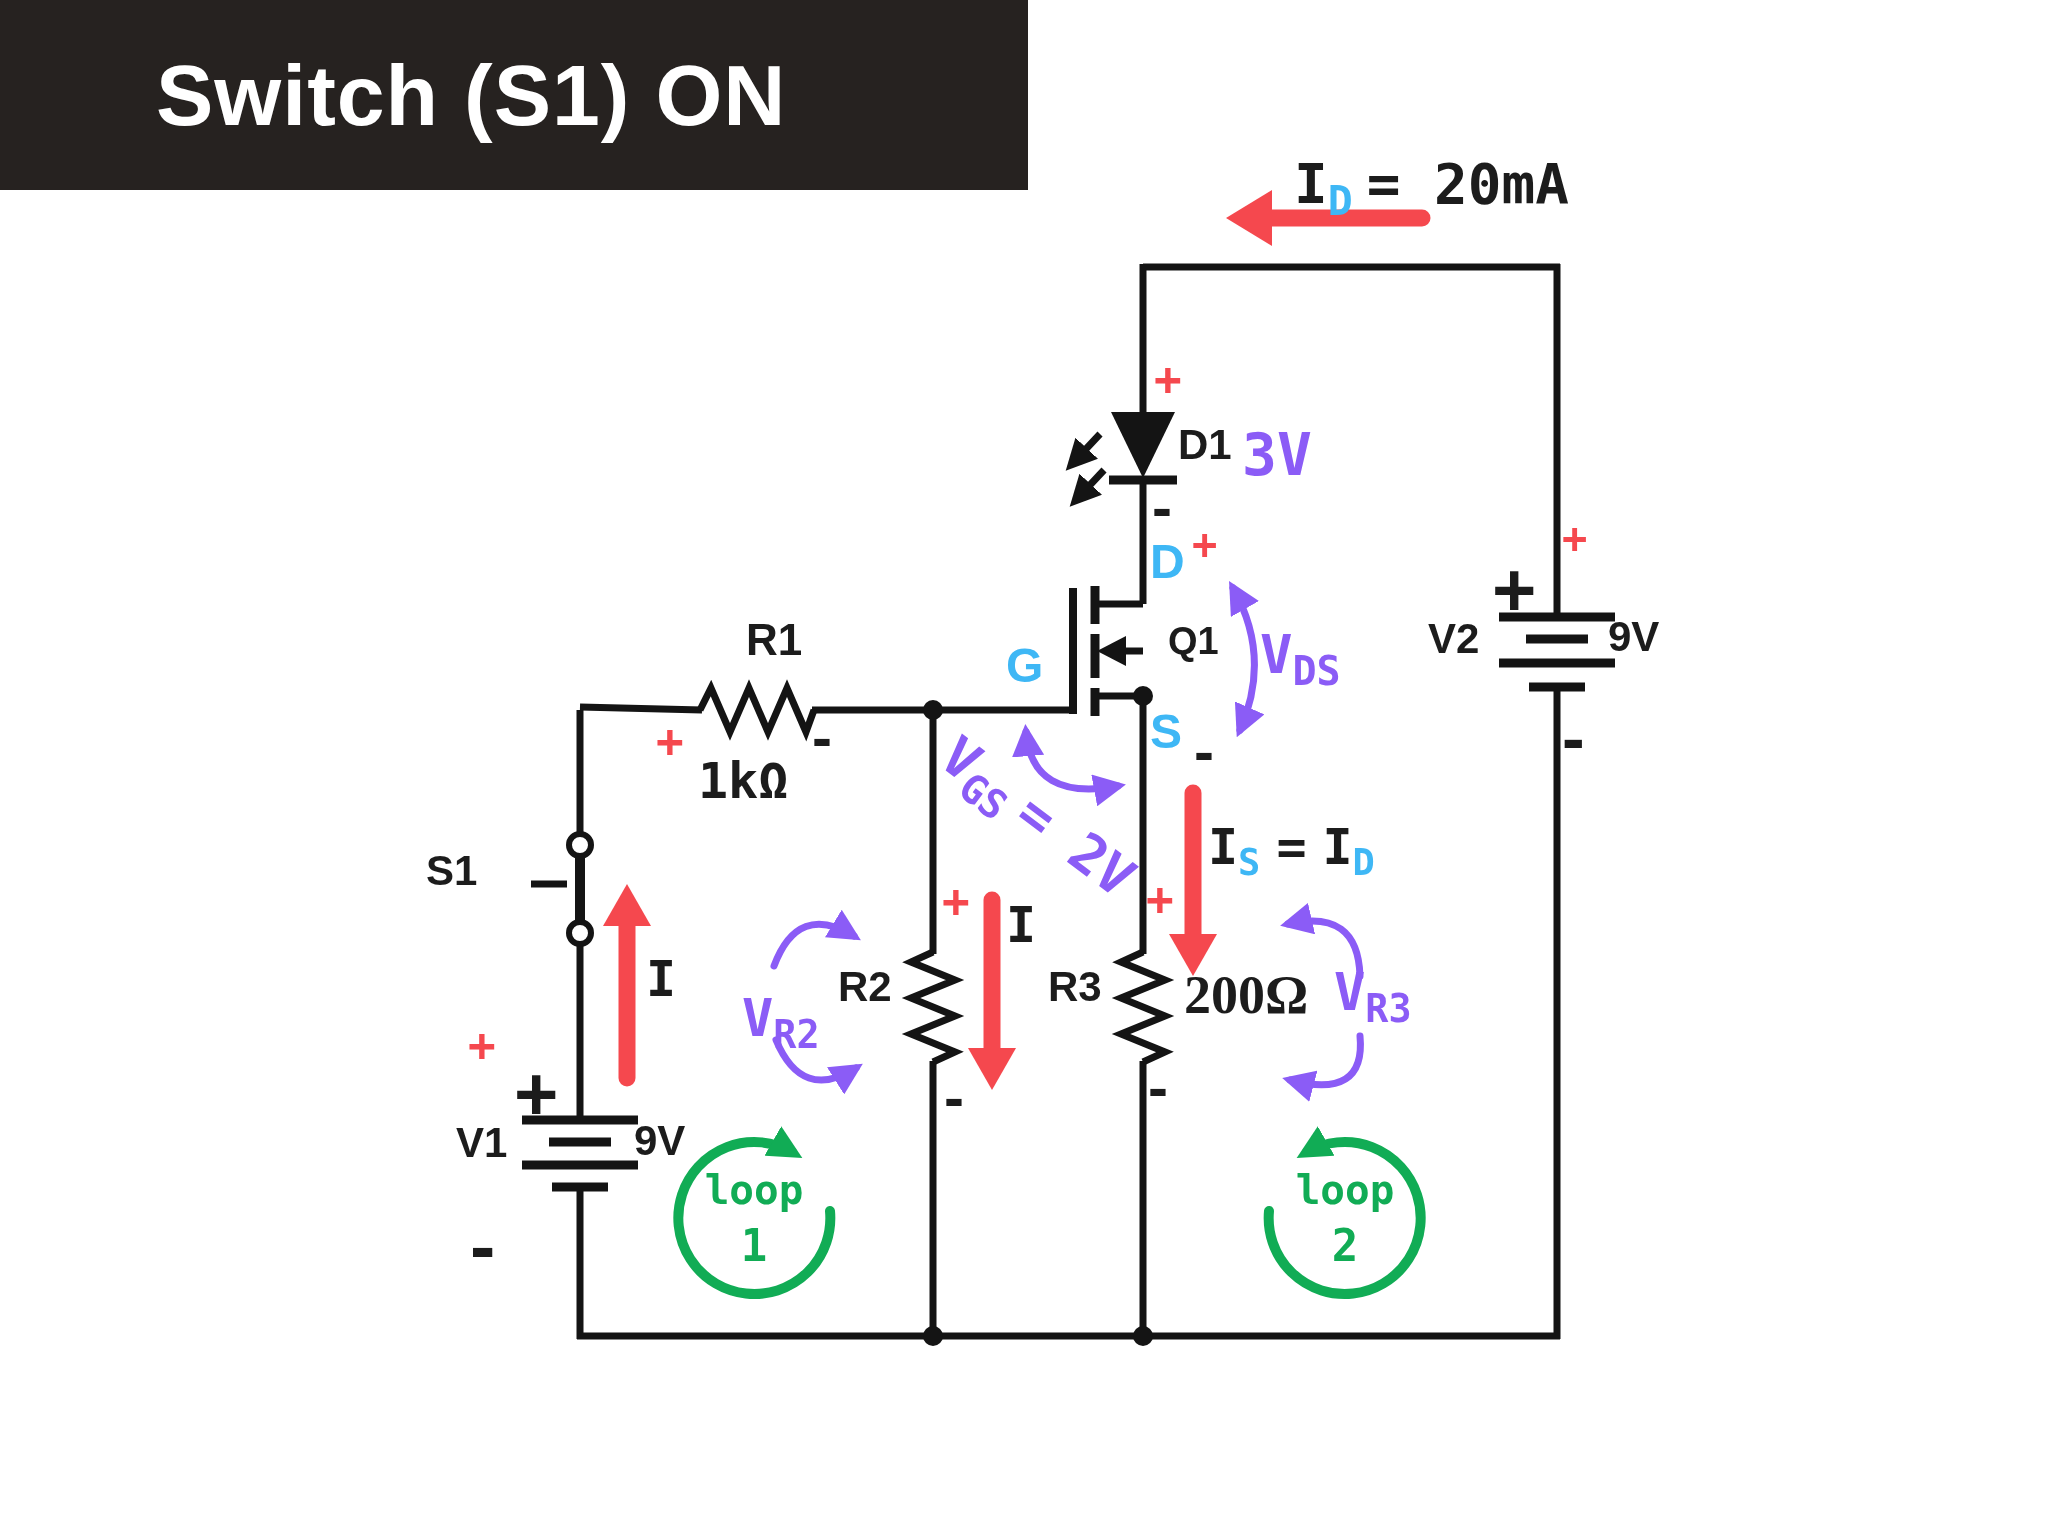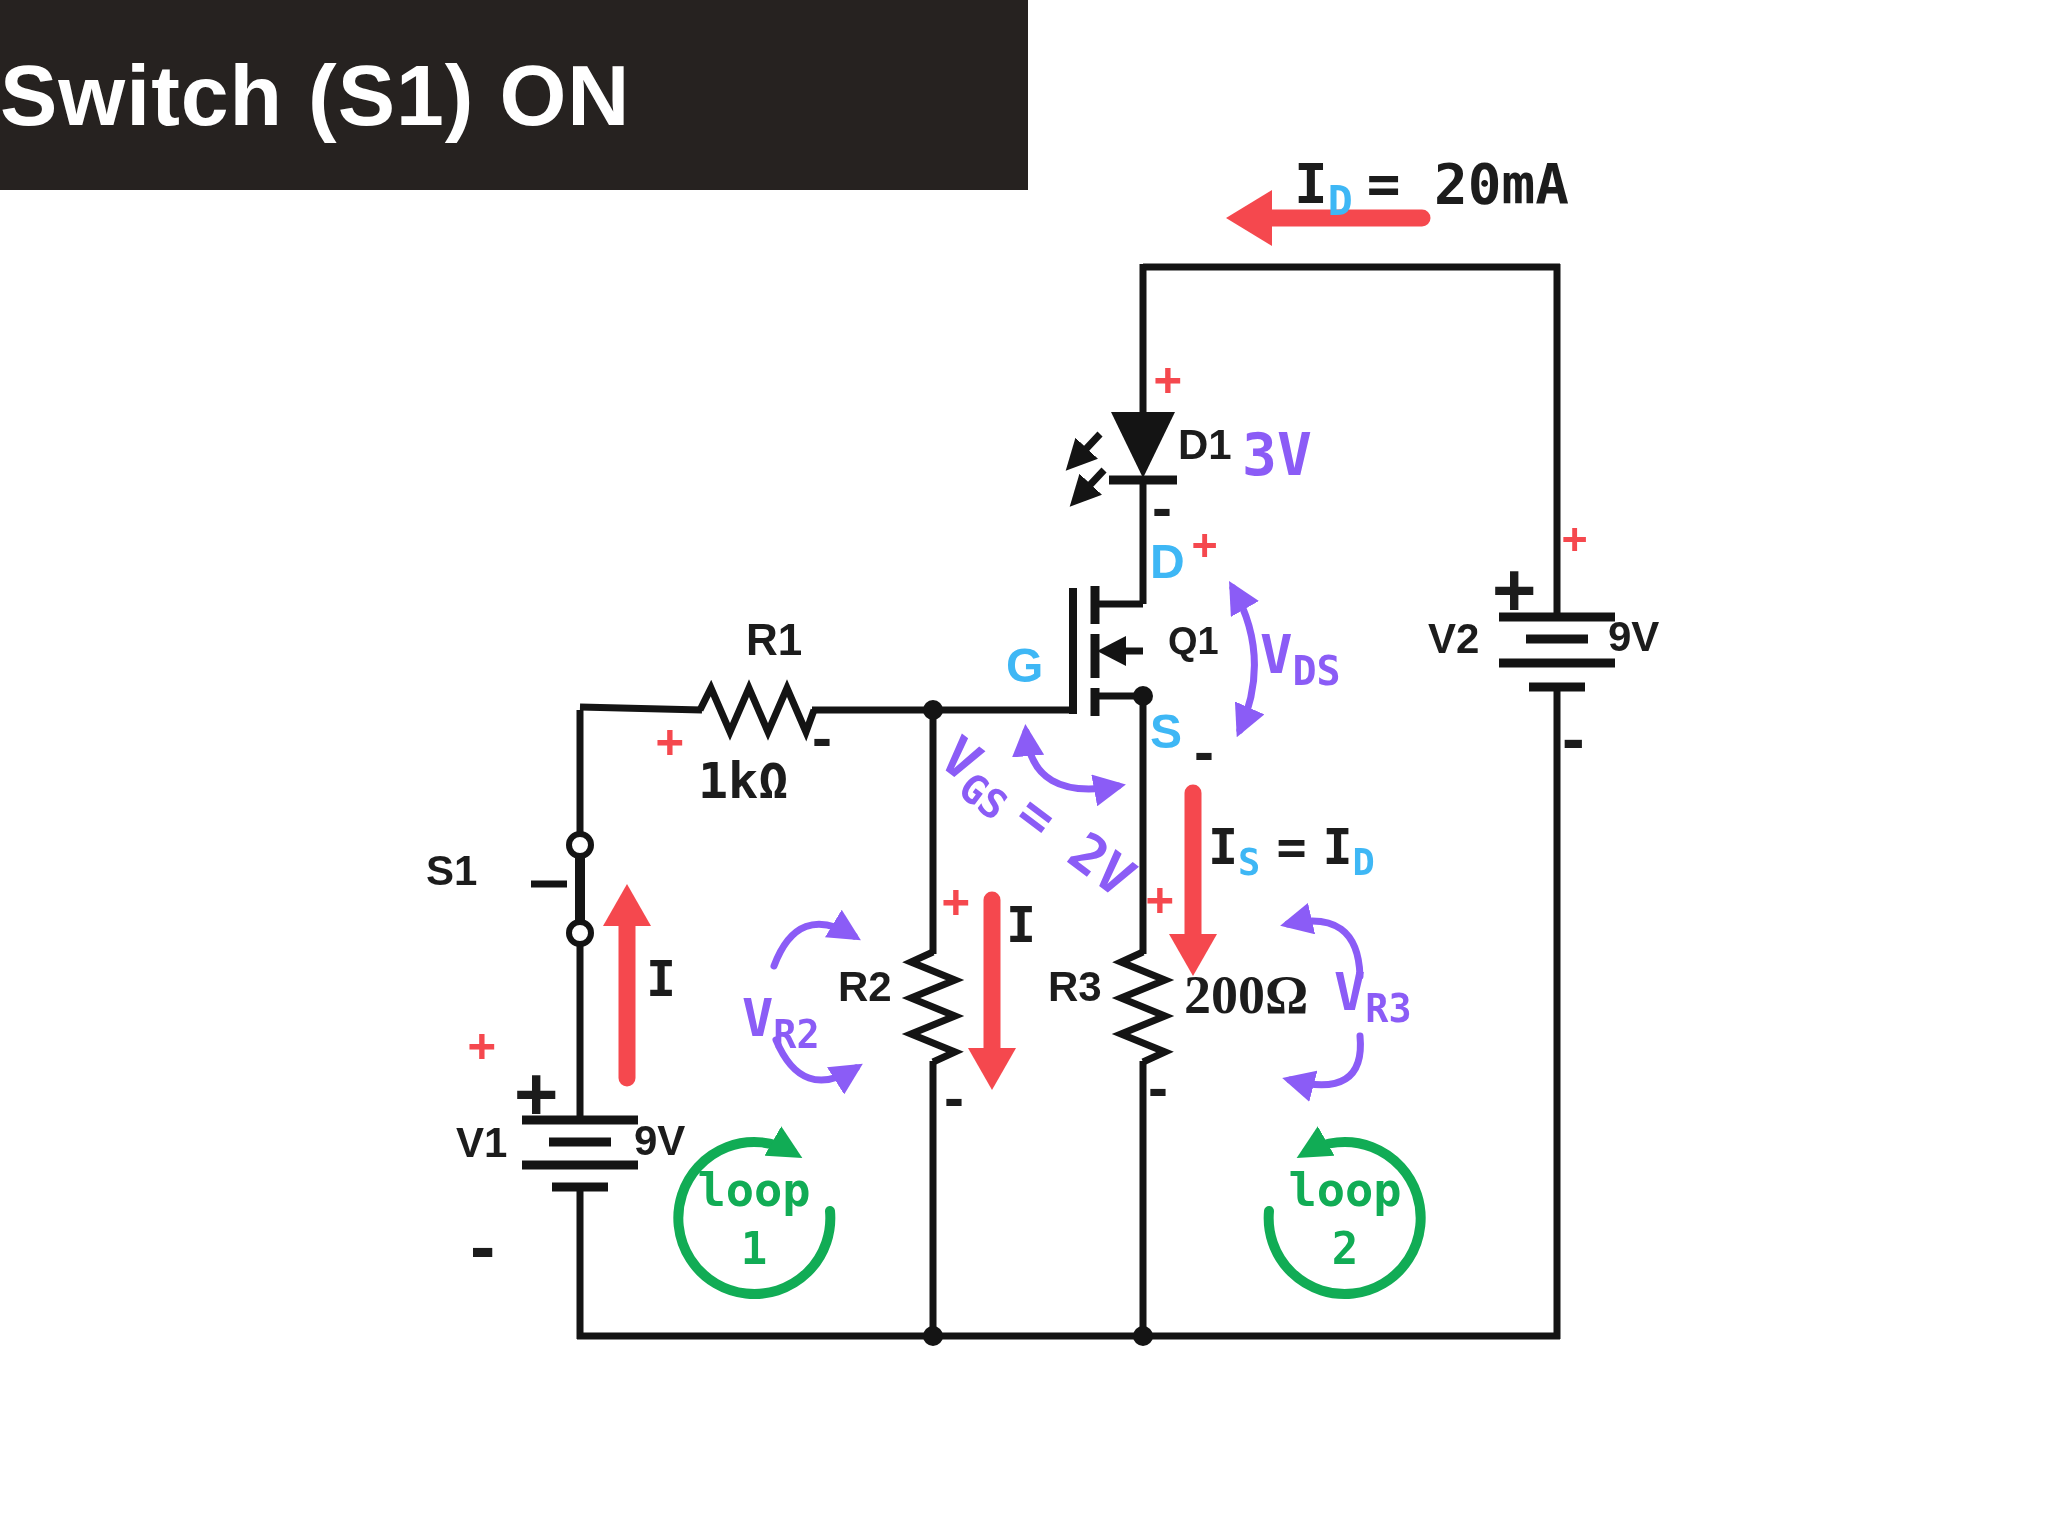--- a/index.html
+++ b/index.html
@@ -2,32 +2,32 @@
 <html><head>
 <meta charset="utf-8">
 <style>
   html,body{margin:0;padding:0;background:#ffffff;}
   .stage{position:relative;width:2048px;height:1536px;background:#ffffff;overflow:hidden;
          font-family:"Liberation Sans",sans-serif;}
   svg.circuit{position:absolute;left:0;top:0;width:2048px;height:1536px;}
   .banner{position:absolute;left:0;top:0;width:1028px;height:190px;background:#262220;
           display:flex;align-items:center;}
   .banner .title{color:#ffffff;font-size:86px;font-weight:700;letter-spacing:1px;
-                 white-space:nowrap;}
+                 padding-left:156px;white-space:nowrap;}
   .lbl{position:absolute;line-height:1;white-space:nowrap;color:#1c1c1c;}
   .sans{font-family:"Liberation Sans",sans-serif;font-weight:700;}
   .mono{font-family:"DejaVu Sans Mono",monospace;font-weight:700;}
   .cyan{color:#3eb7f5;} .purple{color:#8b5cf6;} .red{color:#f5484e;} .green{color:#11ac55;}
   .sub{font-size:0.74em;position:relative;top:0.30em;}
   .gap{margin-left:14px;}
   .eq{margin:0 16px;}
   .rot{transform:rotate(37deg);transform-origin:0 0;}
   .loopbox{position:absolute;width:200px;height:136px;display:flex;flex-direction:column;
            align-items:center;justify-content:center;gap:6px;}
-  .loopbox .w{font-size:47px;} .loopbox .n{font-size:44px;}
+  .loopbox .w{font-size:41px;} .loopbox .n{font-size:44px;}
 </style>
 </head>
 <body>
 
 <div class="stage">
 
   <svg class="circuit" viewBox="0 0 2048 1536">
     <defs>
       <marker id="arrP" viewBox="0 0 10 10" refX="7.5" refY="5" markerWidth="4.6" markerHeight="4.6" orient="auto-start-reverse" markerUnits="strokeWidth">
         <path d="M0 0 L10 5 L0 10 z" fill="#8b5cf6"></path>

